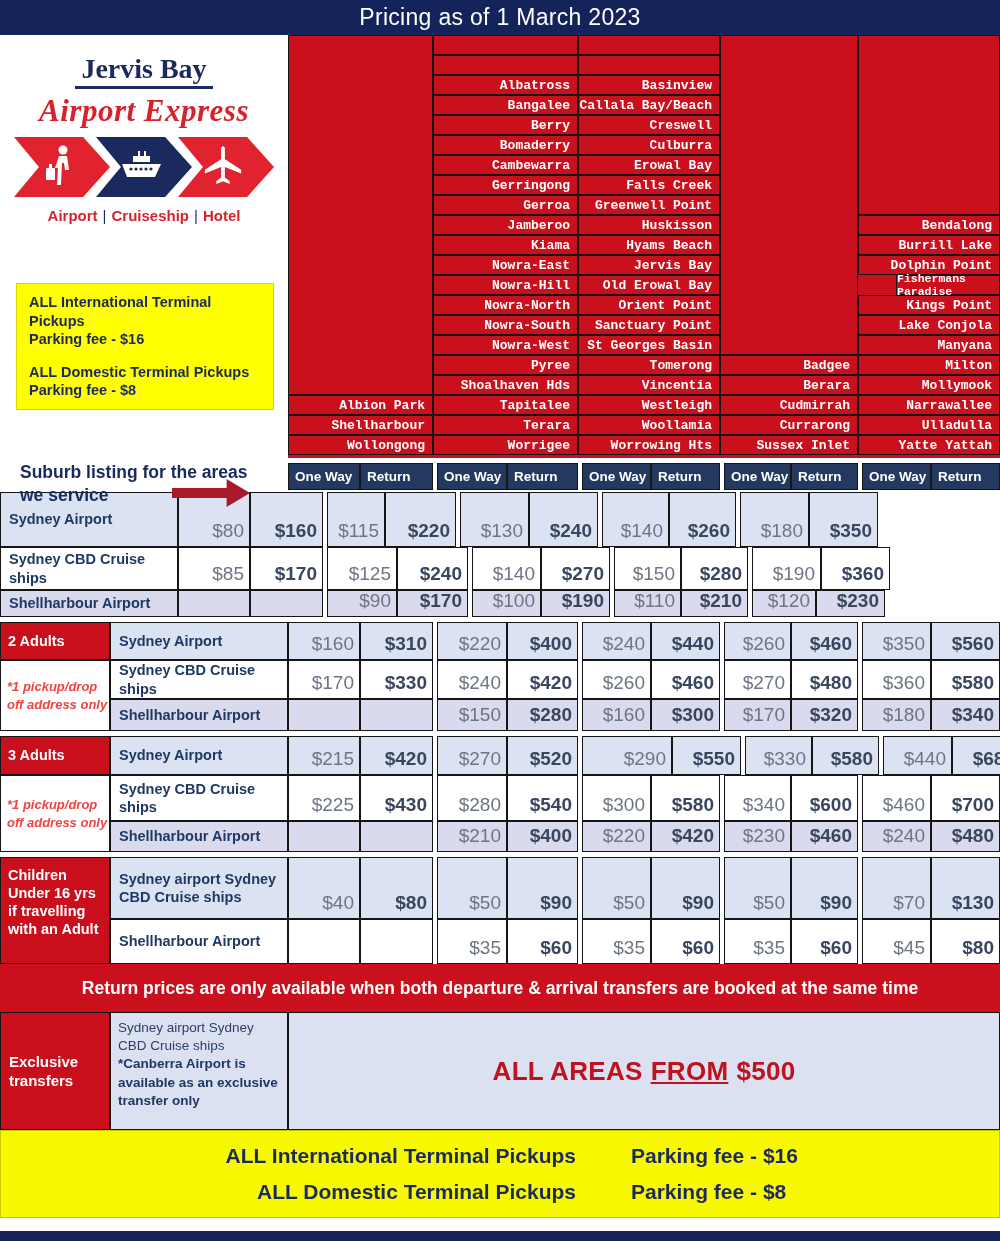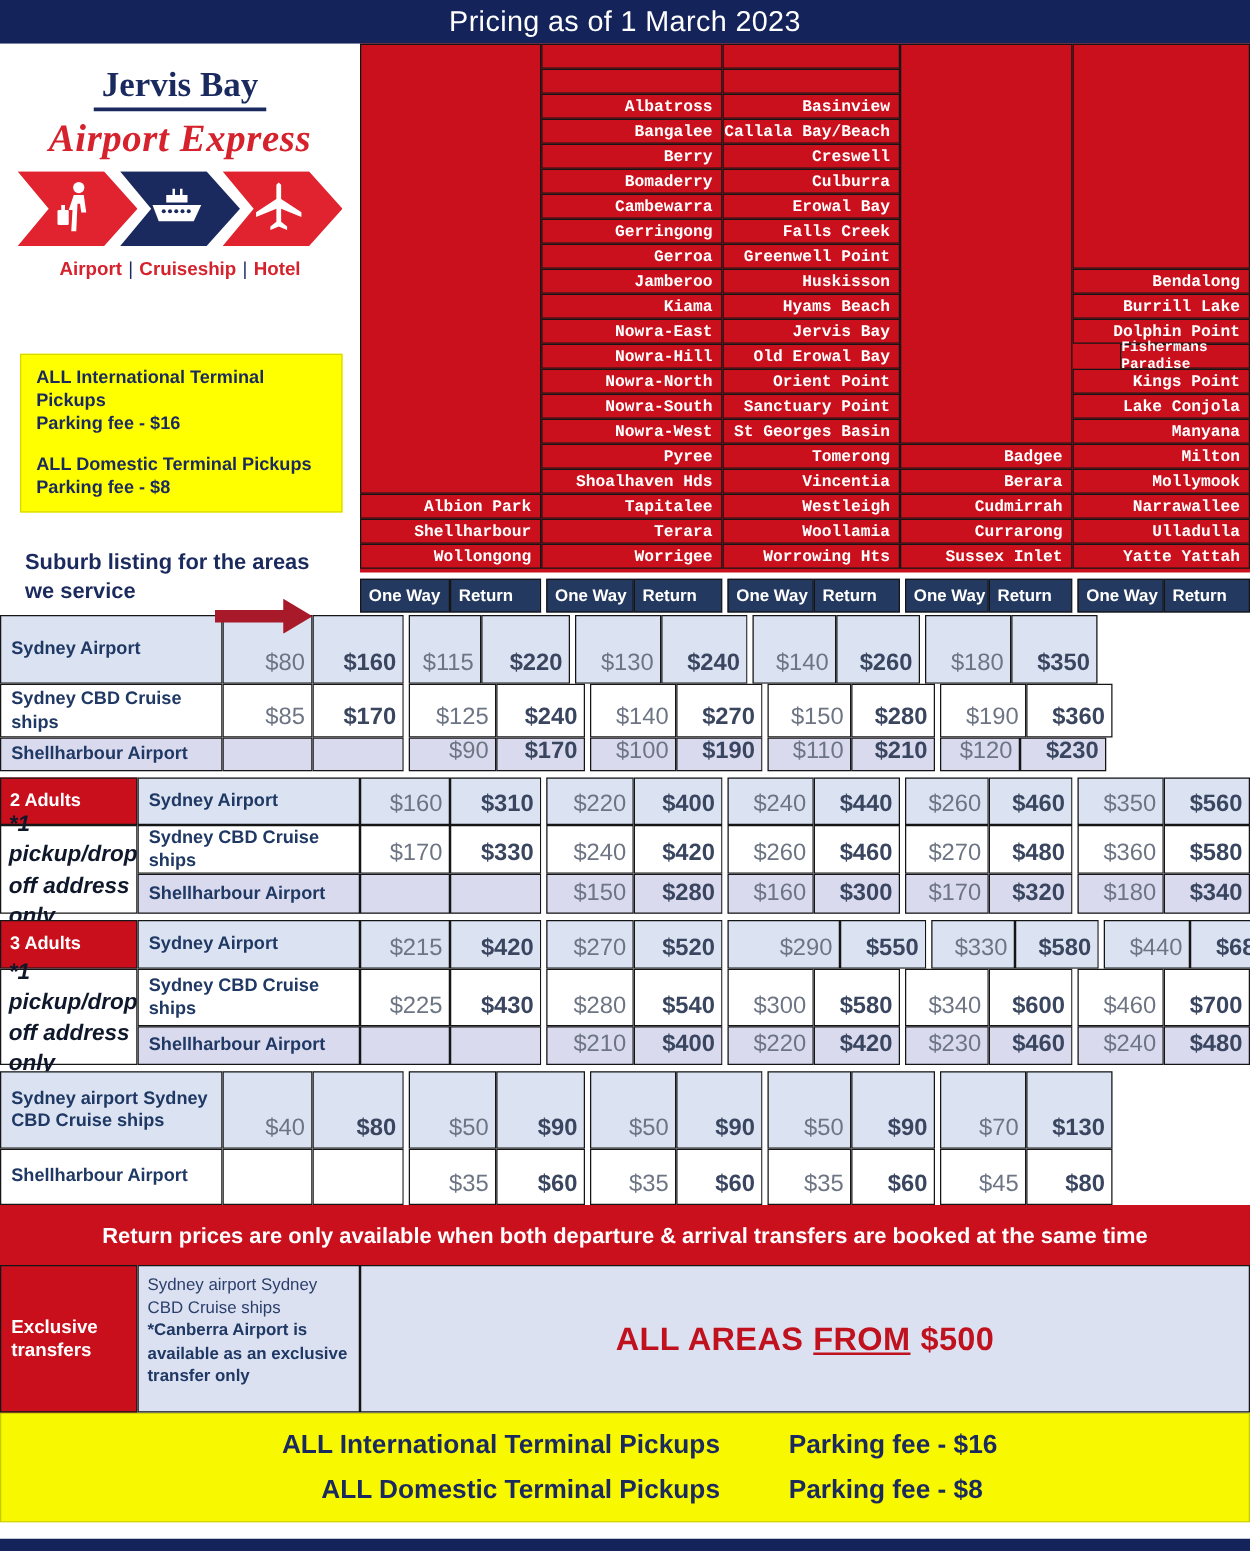--- a/index.html
+++ b/index.html
@@ -21,21 +21,21 @@
         clip-path:polygon(0% 0%,72% 0%,100% 50%,72% 100%,0% 100%,26% 50%);}
   .chev.red{background:#e0232e;}
   .chev.navy{background:#1b2a5e;margin:0 -14px;}
   .chev svg{margin-left:-6px;}
   .tagline{margin-top:10px;text-align:center;font-weight:700;font-size:15px;color:#d6222d;}
   .tagline .pipe{color:#1b2a5e;margin:0 5px;font-weight:400;}
   .info-box{position:absolute;left:16px;right:14px;top:248px;background:#ffff00;
             border:1px solid #d8d800;padding:9px 12px;color:#1b2a5e;font-weight:700;
             font-size:14.5px;line-height:1.28;}
   .info-gap{height:14px;}
-  .suburb-note{position:absolute;left:20px;top:403px;width:235px;color:#1b2a5e;
+  .suburb-note{position:absolute;left:20px;top:426px;width:235px;color:#1b2a5e;
                font-weight:700;font-size:17.5px;line-height:1.3;}
   .arrow-right{position:absolute;left:172px;top:444px;width:78px;height:28px;background:#a8192a;
                clip-path:polygon(0 32%,70% 32%,70% 0,100% 50%,70% 100%,70% 68%,0 68%);}
   
   .suburb-grid{width:712px;flex:none;display:flex;background:#cb101d;}
   .sub-col{flex:none;display:flex;flex-direction:column;font-family:Liberation Mono, monospace;}
   .sub-merged{box-sizing:border-box;border:1px solid #151515;background:#cb101d;}
   .sub-cell{box-sizing:border-box;height:20px;border:1px solid #151515;background:#cb101d;
             color:#fff;font-weight:700;font-size:13px;display:flex;align-items:center;
             justify-content:flex-end;padding-right:7px;}
@@ -50,21 +50,21 @@
          color:#fff;font-weight:700;font-size:13.5px;display:flex;align-items:center;
          padding-left:6px;flex:none;}
   .vgap{width:4px;flex:none;background:#fff;}
   
   .block{display:flex;}
   .label-col{width:110px;flex:none;display:flex;flex-direction:column;}
   .lab{box-sizing:border-box;border:1px solid #151515;display:flex;align-items:center;}
   .lab.red{background:#c90f1c;color:#fff;font-weight:700;font-size:14.5px;padding:3px 4px 3px 7px;
            line-height:1.25;}
   .lab.red.multi{align-items:flex-start;padding-top:8px;}
-  .lab.note{background:#fff;color:#0f172a;font-style:italic;font-weight:700;font-size:18px;
+  .lab.note{background:#fff;color:#ef4444;font-style:italic;font-weight:700;font-size:13px;
             padding-left:6px;line-height:1.35;}
   .rows-col{display:flex;flex-direction:column;}
   .prow{display:flex;}
   .route{box-sizing:border-box;width:178px;flex:none;border:1px solid #151515;display:flex;
          align-items:center;padding-left:8px;color:#1f3864;font-weight:700;font-size:14.5px;
          line-height:1.25;}
   .pc{box-sizing:border-box;flex:none;border:1px solid #151515;display:flex;
       align-items:flex-end;justify-content:flex-end;padding:0 5px 4px 0;font-size:19px;}
   .pc.ow{color:#6d7584;font-weight:400;}
   .pc.rtn{color:#3a4660;font-weight:700;}
@@ -427,20 +427,23 @@
             <div class="pc ow" style="width: 67px;">$230</div>
             <div class="pc rtn" style="width: 67px;">$460</div>
             <div class="vgap"></div>
             <div class="pc ow" style="width: 69px;">$240</div>
             <div class="pc rtn" style="width: 69px;">$480</div>
           </div>
         </div>
       </div>
       <div class="hgap"></div>
       <div class="block">
+        <div class="label-col">
+          <div class="lab red multi" style="height: 107px;">Children Under 16 yrs if travelling with an Adult</div>
+        </div>
         <div class="rows-col">
           <div class="prow sh1" style="height: 62px;">
             <div class="route">Sydney airport Sydney CBD Cruise ships</div>
             <div class="pc ow" style="width: 72px;">$40</div>
             <div class="pc rtn" style="width: 73px;">$80</div>
             <div class="vgap"></div>
             <div class="pc ow" style="width: 70px;">$50</div>
             <div class="pc rtn" style="width: 71px;">$90</div>
             <div class="vgap"></div>
             <div class="pc ow" style="width: 69px;">$50</div>

